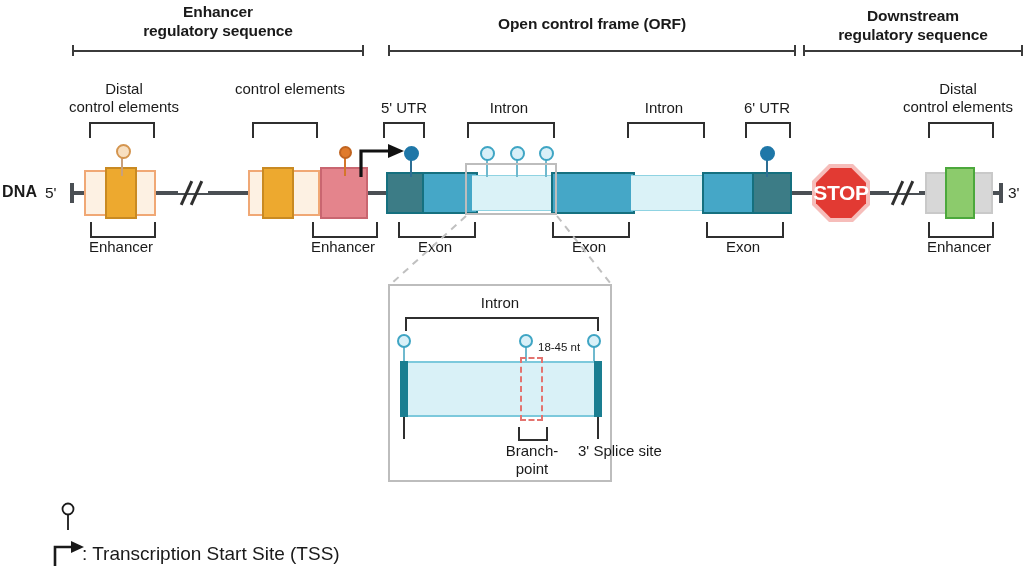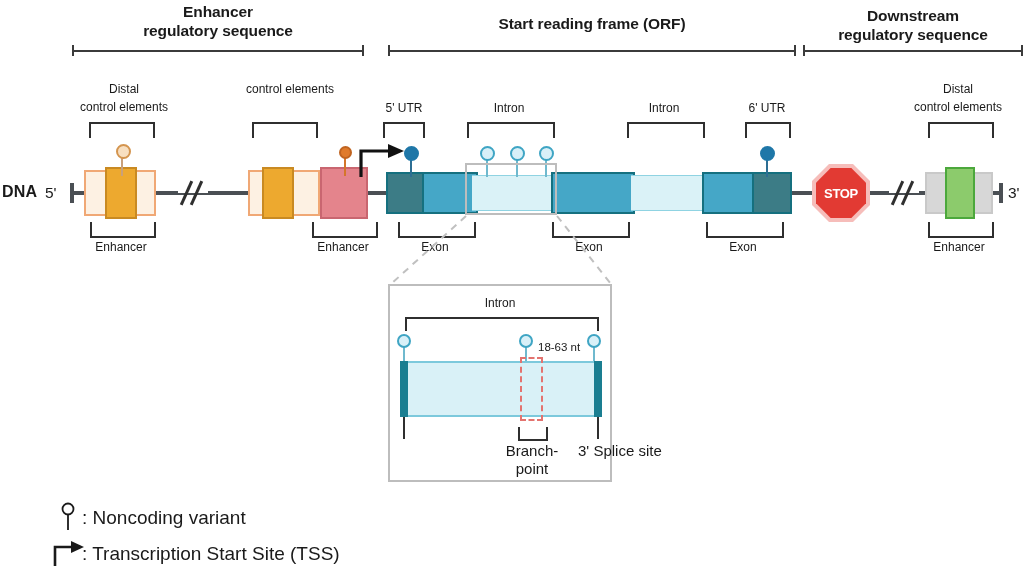--- a/index.html
+++ b/index.html
@@ -7,21 +7,21 @@
     width:1029px;height:571px;background:#ffffff;
     font-family:"Liberation Sans", sans-serif;
     color:#1a1a1a;overflow:hidden;position:relative;
   }
   .stage{position:absolute;left:0;top:0;width:1029px;height:571px;}
   .abs{position:absolute;}
   .ctr{text-align:center;}
 
   
   .h-span{font-size:15.5px;font-weight:bold;line-height:19px;letter-spacing:-0.1px;}
-  .lbl{font-size:12px;line-height:18px;}
+  .lbl{font-size:15px;line-height:18px;}
   .dna-lbl{font-size:16px;font-weight:bold;letter-spacing:.2px;}
   .end-lbl{font-size:15.5px;}
   .legend-t{font-size:19px;line-height:24px;}
   .nt-lbl{font-size:11.5px;}
   .inset-lbl{font-size:15px;line-height:17.5px;}
 
   
   .span-rule{height:11px;}
   .span-rule .bar{position:absolute;left:0;right:0;top:5px;height:1.6px;background:#3b3b3b;}
   .span-rule .tk{position:absolute;top:0;width:1.8px;height:11px;background:#3b3b3b;}
@@ -70,21 +70,21 @@
     clip-path:polygon(29.3% 0,70.7% 0,100% 29.3%,100% 70.7%,70.7% 100%,29.3% 100%,0 70.7%,0 29.3%);
     border:0;
   }
   .octagon-ring{
     position:absolute;left:0;top:0;width:58px;height:58px;background:#F6BDBA;
     clip-path:polygon(29.3% 0,70.7% 0,100% 29.3%,100% 70.7%,70.7% 100%,29.3% 100%,0 70.7%,0 29.3%);
   }
   .stop-txt{
     position:absolute;left:0;top:0;width:58px;height:58px;
     display:flex;align-items:center;justify-content:center;
-    color:#ffffff;font-weight:bold;font-size:13px;letter-spacing:-0.3px;
+    color:#ffffff;font-weight:bold;font-size:21px;letter-spacing:-0.3px;
   }
 
   
   .inset-box{box-sizing:border-box;border:2px solid #BDBDBD;background:#ffffff;}
   .inset-intron{box-sizing:border-box;background:#D9F1F7;border-top:2px solid #7CC9DC;border-bottom:2px solid #7CC9DC;}
   .splice-bar{background:#1A7E91;}
   .branch{box-sizing:border-box;border:2.5px dashed #E3736F;}
   .hl-rect{box-sizing:border-box;border:2px solid #BDBDBD;}
   .dash-conn{stroke:#C0C0C0;stroke-width:2;stroke-dasharray:7 6;fill:none;}
   .tick-v{position:absolute;width:1.8px;background:#2f2f2f;}
@@ -92,21 +92,21 @@
 </head>
 <body>
 
 <div class="stage">
 
   <div class="abs h-span ctr" style="left:72px;top:2px;width:292px;">
     <div>Enhancer</div>
     <div>regulatory sequence</div>
   </div>
   <div class="abs h-span ctr" style="left:388px;top:14px;width:408px;">
-    <div>Start reading frame (ORF)</div>
+    <div>Open control frame (ORF)</div>
   </div>
   <div class="abs h-span ctr" style="left:803px;top:6px;width:220px;">
     <div>Downstream</div>
     <div>regulatory sequence</div>
   </div>
 
   <div class="abs span-rule" style="left:72px;top:45px;width:292px;">
     <div class="bar"></div>
       <div class="tk l"></div>
       <div class="tk r"></div>
@@ -271,21 +271,21 @@
   </div>
   <div class="abs" style="left:518px;top:334px;width:20px;height:28px;">
     <div class="lolli-stem" style="left:7px;top:9px;height:20px;background:#6FB9CE;"></div>
     <div class="lolli-head lolli-open-blue" style="left:1px;top:0;width:14px;height:14px;"></div>
   </div>
   <div class="abs" style="left:586px;top:334px;width:20px;height:28px;">
     <div class="lolli-stem" style="left:7px;top:9px;height:20px;background:#6FB9CE;"></div>
     <div class="lolli-head lolli-open-blue" style="left:1px;top:0;width:14px;height:14px;"></div>
   </div>
 
-  <div class="abs nt-lbl" style="left:538px;top:341px;">18-63 nt</div>
+  <div class="abs nt-lbl" style="left:538px;top:341px;">18-45 nt</div>
 
   <div class="abs inset-intron" style="left:400px;top:361px;width:202px;height:56px;"></div>
   <div class="abs splice-bar" style="left:400px;top:361px;width:8px;height:56px;"></div>
   <div class="abs splice-bar" style="left:594px;top:361px;width:8px;height:56px;"></div>
   <div class="abs branch" style="left:520px;top:357px;width:23px;height:64px;"></div>
 
   <div class="tick-v" style="left:403px;top:417px;height:22px;"></div>
   <div class="tick-v" style="left:597px;top:417px;height:22px;"></div>
   <div class="abs brk-up" style="left:518px;top:427px;width:26px;height:12px;"></div>
 
@@ -296,21 +296,20 @@
   <div class="abs inset-lbl" style="left:578px;top:442px;width:140px;">
     <div><span>3'</span> <span>Splice site</span></div>
   </div>
 
   <div class="abs" style="left:58px;top:502px;width:30px;height:30px;">
     <svg width="24" height="30" viewBox="0 0 24 30">
       <circle cx="10" cy="7" r="5.5" fill="#ffffff" stroke="#1a1a1a" stroke-width="1.8"></circle>
       <line x1="10" y1="13" x2="10" y2="28" stroke="#1a1a1a" stroke-width="1.8"></line>
     </svg>
   </div>
-  <div class="abs legend-t" style="left:82px;top:506px;">: Noncoding variant</div>
 
   <div class="abs" style="left:53px;top:540px;width:36px;height:28px;">
     <svg width="34" height="28" viewBox="0 0 34 28">
       <path d="M2,26 L2,7 L20,7" stroke="#1a1a1a" stroke-width="2.6" fill="none"></path>
       <path d="M18,1 L31,7 L18,13 Z" fill="#1a1a1a"></path>
     </svg>
   </div>
   <div class="abs legend-t" style="left:82px;top:542px;">: Transcription Start Site (TSS)</div>
 
 </div>

